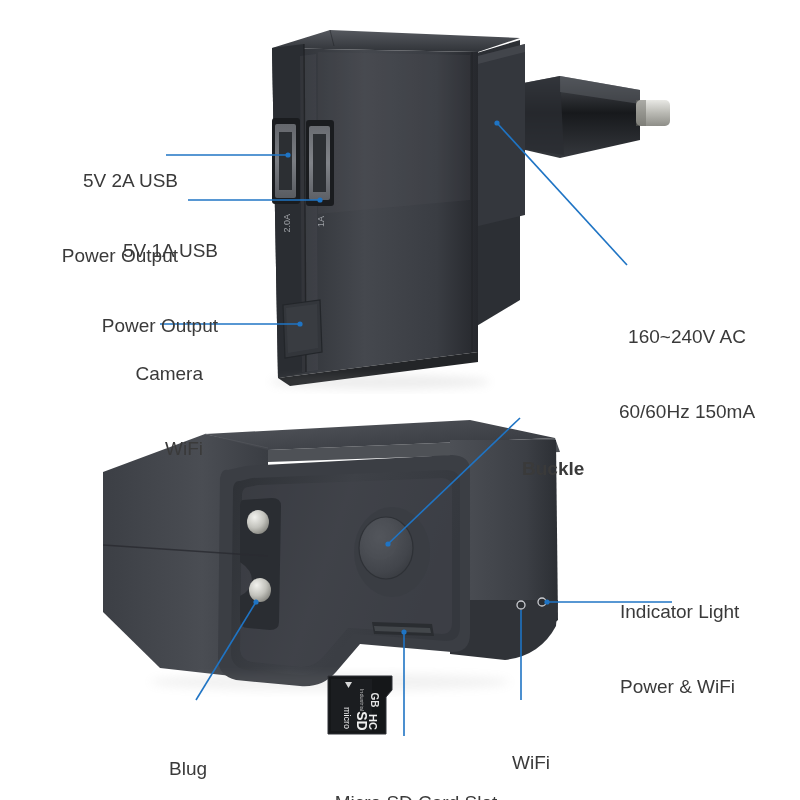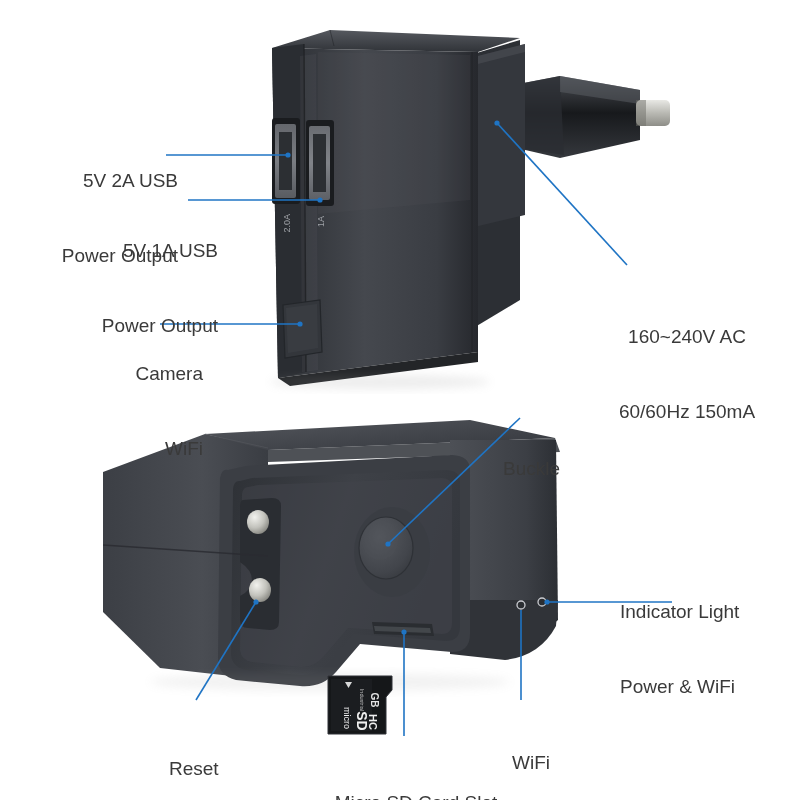--- a/index.html
+++ b/index.html
@@ -247,34 +247,34 @@
   <div class="lbl r" style="left:12px;top:311px;width:156px;margin-left:23px;">
     <div>Camera</div>
     <div>WiFi</div>
   </div>
 
   <div class="lbl c" style="left:555px;top:274px;width:240px;">
     <div>160~240V AC</div>
     <div>60/60Hz 150mA</div>
   </div>
 
-  <div class="lbl" style="left:491px;top:406px;">
+  <div class="lbl" style="left:510px;top:406px;font-weight:bold;">
     <div>Buckle</div>
   </div>
 
   <div class="lbl" style="left:608px;top:549px;">
     <div>Indicator Light</div>
     <div>Power &amp; WiFi</div>
   </div>
 
   <div class="lbl" style="left:500px;top:700px;">
     <div>WiFi</div>
   </div>
 
   <div class="lbl" style="left:157px;top:706px;">
-    <div>Reset</div>
+    <div>Blug</div>
   </div>
 
   <div class="lbl c" style="left:304px;top:740px;width:200px;">
     <div>Micro SD Card Slot</div>
   </div>
 
 </div>
 
 </body></html>

